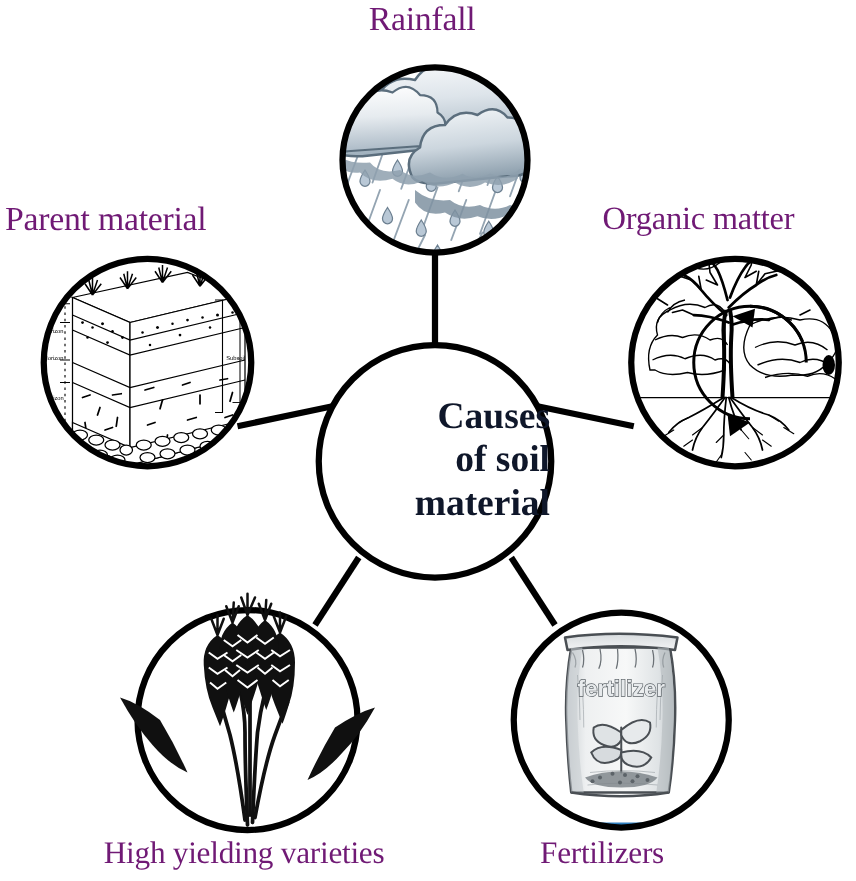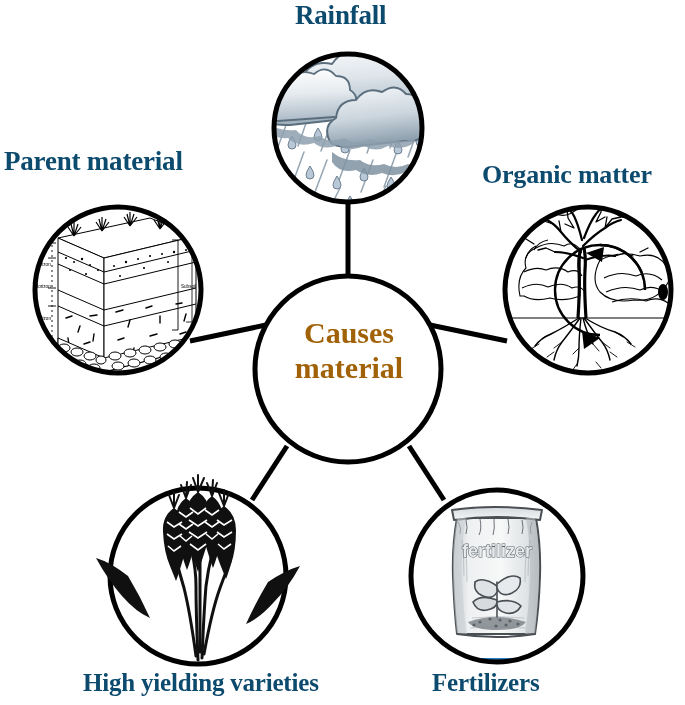--- a/index.html
+++ b/index.html
@@ -22,43 +22,43 @@
     position: absolute;
     left: 0;
     top: 0;
     width: 685px;
     height: 705px;
     display: block;
   }
   .node-label {
     position: absolute;
     font-family: "Liberation Serif", "DejaVu Serif", serif;
-    font-weight: bold;
-    color: #0c4a6e;
+    font-weight: normal;
+    color: #701a75;
     white-space: nowrap;
     line-height: 1;
     letter-spacing: -0.2px;
   }
   #label-rainfall      { font-size: 27px; left: 295px; top: 2px; }
-  #label-parent        { font-size: 27px; left: 4px;   top: 148px; }
+  #label-parent        { font-size: 27px; left: 4px;   top: 162px; }
   #label-organic       { font-size: 26px; left: 482px; top: 162px; }
   #label-hyv           { font-size: 25px; left: 83px;  top: 670px; }
   #label-fertilizers   { font-size: 25px; left: 432px; top: 670px; }
 
   .hub-text {
     position: absolute;
     left: 258px;
     top: 315px;
     width: 182px;
-    text-align: center;
+    text-align: right;
     font-family: "Liberation Serif", "DejaVu Serif", serif;
     font-weight: bold;
     font-size: 30px;
     line-height: 1.17;
-    color: #a16207;
+    color: #0f172a;
     pointer-events: none;
   }
 </style>
 </head>
 <body>
 
 <div id="diagram-root">
 
   <svg id="diagram-svg" viewBox="0 0 685 705">
     <defs>
@@ -462,20 +462,21 @@
         <path d="M457 634 q40 6 78 0" stroke="#4a4f54" stroke-width="2" fill="none"></path>
 
         <rect x="466" y="658" width="62" height="5" fill="#2f7fbf"></rect>
       </g>
       <circle cx="497" cy="576" r="86" fill="none" stroke="#000000" stroke-width="5"></circle>
     </g>
   </svg>
 
   <div class="hub-text">
     <div>Causes</div>
+    <div>of soil</div>
     <div>material</div>
   </div>
 
   <div class="node-label" id="label-rainfall">Rainfall</div>
 
   <div class="node-label" id="label-parent">Parent material</div>
 
   <div class="node-label" id="label-organic">Organic matter</div>
 
   <div class="node-label" id="label-fertilizers">Fertilizers</div>

